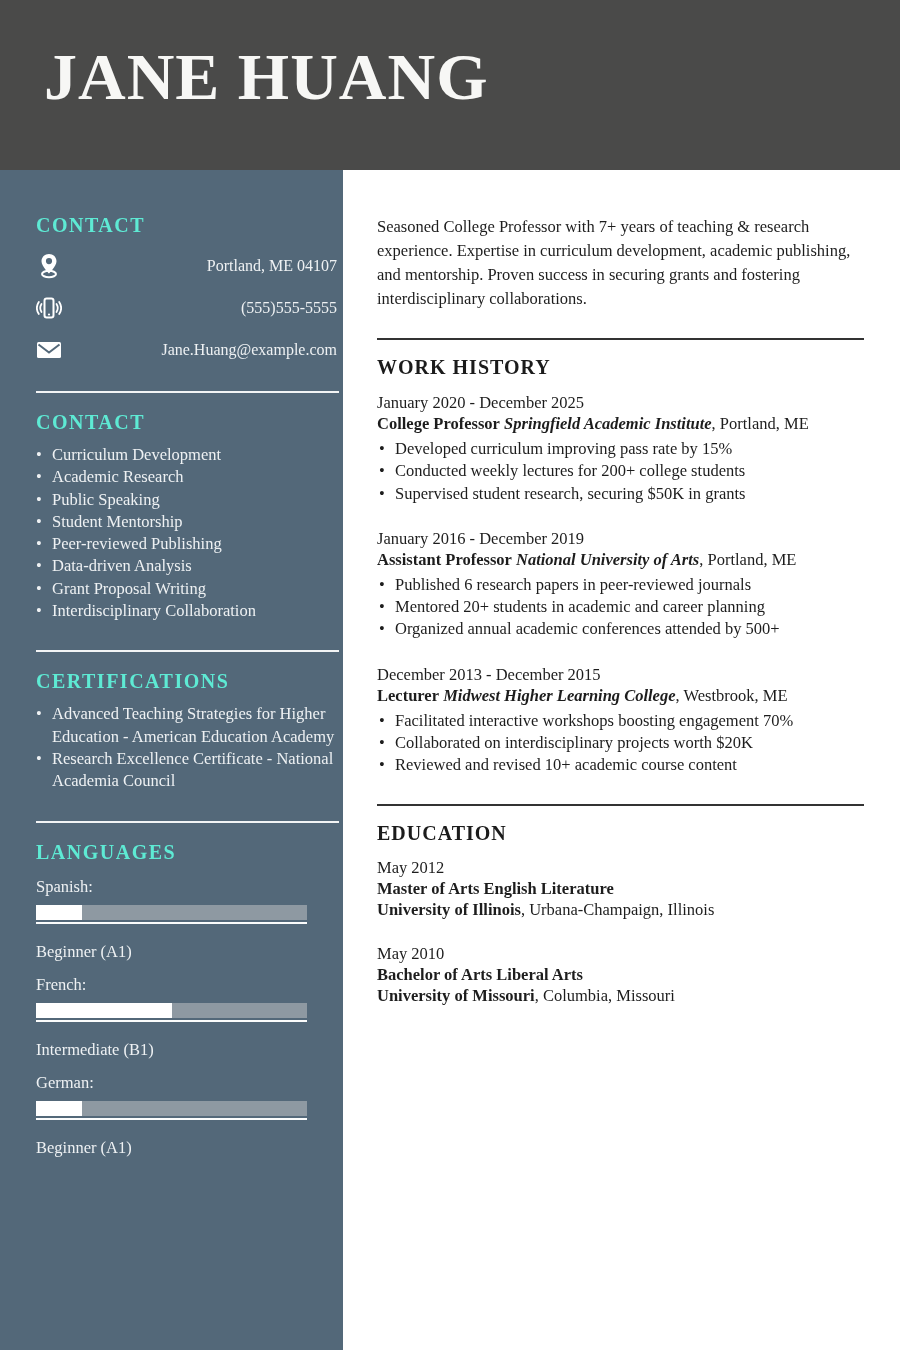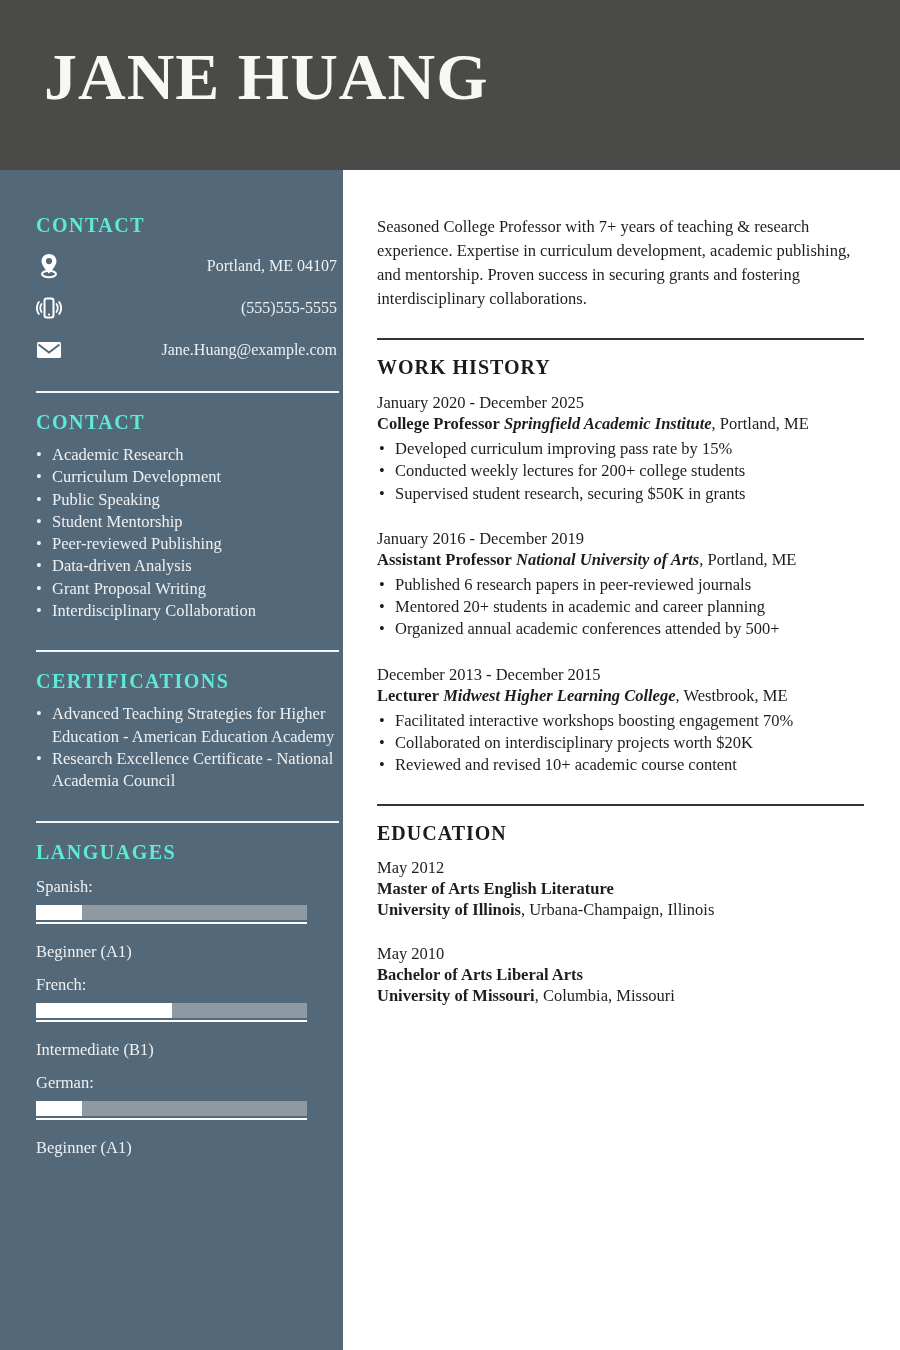--- a/index.html
+++ b/index.html
@@ -123,22 +123,22 @@
               </svg>
             </span>
             <span class="ctext">Jane.Huang@example.com</span>
           </li>
         </ul>
     </div>
     <hr class="side-div">
     <div class="side-inner skills-section">
       <h2>CONTACT</h2>
       <ul class="side-bullets" id="skills-list">
+          <li>Curriculum Development</li>
           <li>Academic Research</li>
-          <li>Curriculum Development</li>
           <li>Public Speaking</li>
           <li>Student Mentorship</li>
           <li>Peer-reviewed Publishing</li>
           <li>Data-driven Analysis</li>
           <li>Grant Proposal Writing</li>
           <li>Interdisciplinary Collaboration</li>
         </ul>
     </div>
     <hr class="side-div">
     <div class="side-inner cert-section">

